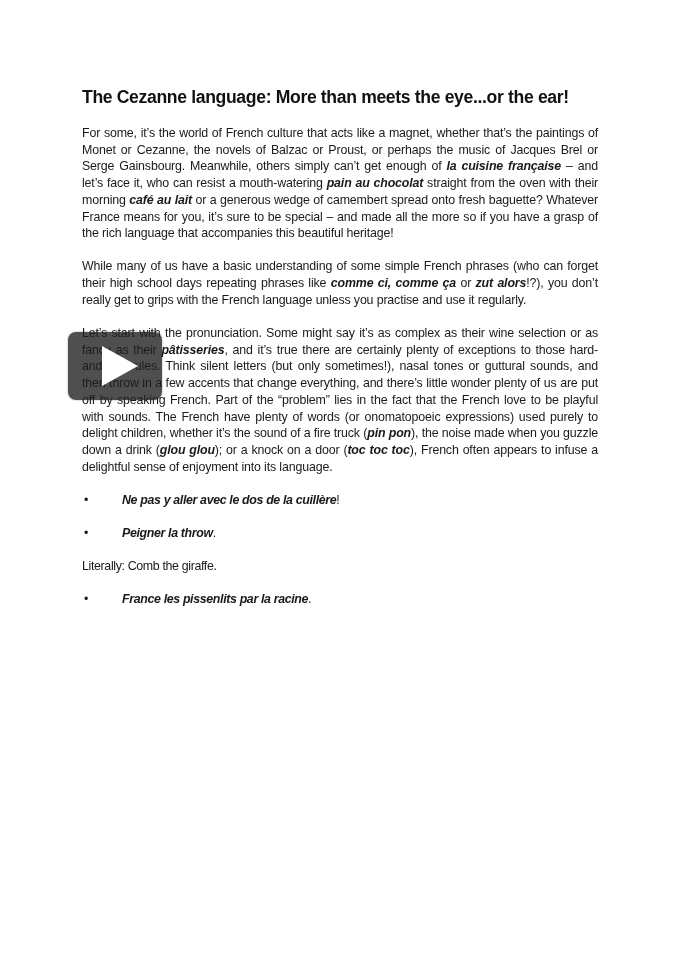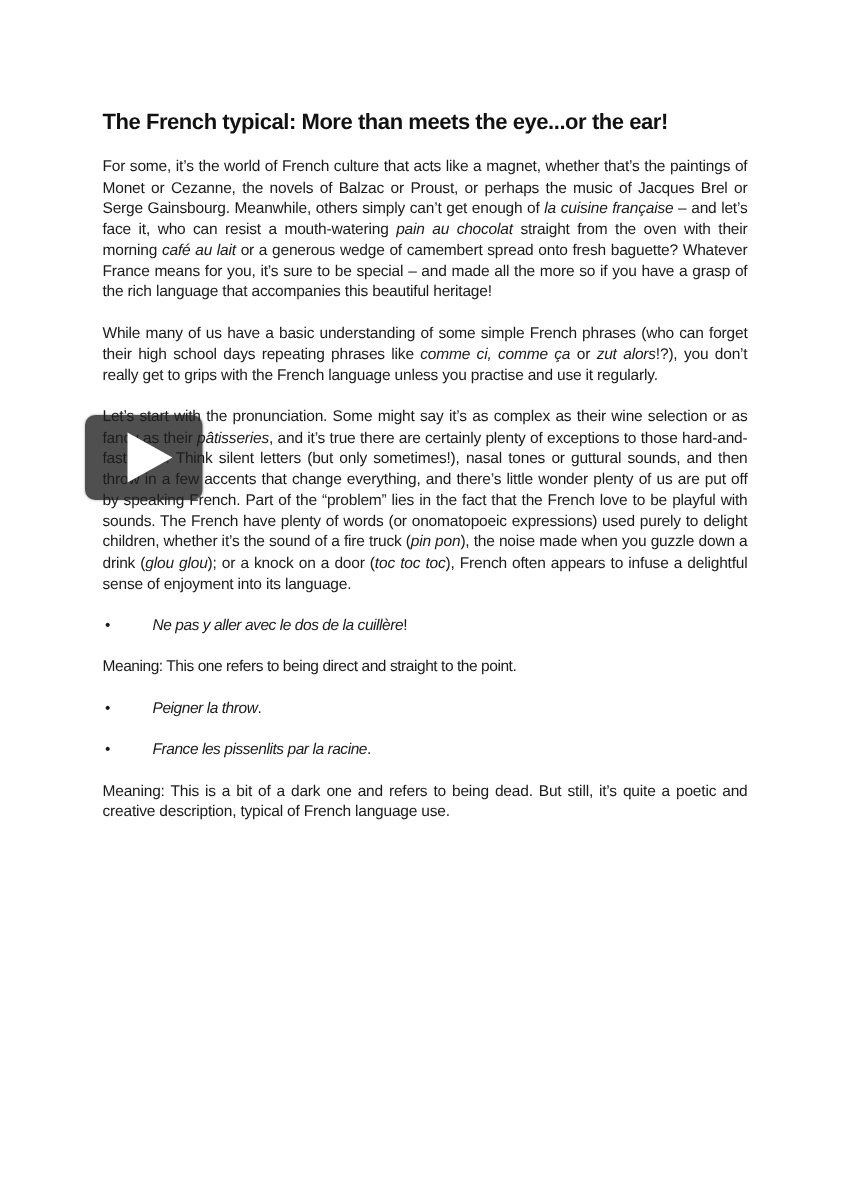--- a/index.html
+++ b/index.html
@@ -8,50 +8,49 @@
     position: absolute; left: 82px; top: 86px; width: 516px;
     font-family: "Liberation Sans", sans-serif;
     color: #1a1a1a; font-size: 12.4px; line-height: 16.7px;
   }
   .title {
     font-family: "Liberation Sans", sans-serif;
     font-weight: bold; font-size: 17.6px; line-height: 22px;
     color: #111; margin: 0 0 17px 0; letter-spacing: -0.35px; white-space: nowrap;
   }
   p { margin: 0 0 16.5px 0; text-align: justify; letter-spacing: -0.15px; }
-  i { font-style: italic; }
+  i { font-style: italic; font-weight: bold; }
   .bullet { position: relative; padding-left: 40px; margin: 0 0 16.5px 0; letter-spacing: -0.35px; }
   .bullet .dot { position: absolute; left: 2px; top: 0; }
   .line { margin: 0 0 16.5px 0; letter-spacing: -0.35px; }
   .play {
     position: absolute; left: 68px; top: 332px; width: 94px; height: 68px;
     background: rgba(30,30,30,0.78); border-radius: 8px;
     box-shadow: 0 0 2px rgba(0,0,0,0.4); cursor: pointer;
   }
   .play svg { position: absolute; left: 0; top: 0; }
 </style>
 </head>
 <body>
 
 <div class="page">
-  <div class="title">The French typical: More than meets the eye...or the ear!</div>
+  <div class="title">The Cezanne language: More than meets the eye...or the ear!</div>
 
   <p><span>For some, it’s the world of French culture that acts like a magnet, whether that’s the paintings of Monet or Cezanne, the novels of Balzac or Proust, or perhaps the music of Jacques Brel or Serge Gainsbourg. Meanwhile, others simply can’t get enough of </span><i>la cuisine française</i><span> – and let’s face it, who can resist a mouth-watering </span><i>pain au chocolat</i><span> straight from the oven with their morning </span><i>café au lait</i><span> or a generous wedge of camembert spread onto fresh baguette? Whatever France means for you, it’s sure to be special – and made all the more so if you have a grasp of the rich language that accompanies this beautiful heritage!</span></p>
 
   <p><span>While many of us have a basic understanding of some simple French phrases (who can forget their high school days repeating phrases like </span><i>comme ci, comme ça</i><span> or </span><i>zut alors</i><span>!?), you don’t really get to grips with the French language unless you practise and use it regularly.</span></p>
 
   <p><span>Let’s start with the pronunciation. Some might say it’s as complex as their wine selection or as fancy as their </span><i>pâtisseries</i><span>, and it’s true there are certainly plenty of exceptions to those hard-and-fast rules. Think silent letters (but only sometimes!), nasal tones or guttural sounds, and then throw in a few accents that change everything, and there’s little wonder plenty of us are put off by speaking French. Part of the “problem” lies in the fact that the French love to be playful with sounds. The French have plenty of words (or onomatopoeic expressions) used purely to delight children, whether it’s the sound of a fire truck (</span><i>pin pon</i><span>), the noise made when you guzzle down a drink (</span><i>glou glou</i><span>); or a knock on a door (</span><i>toc toc toc</i><span>), French often appears to infuse a delightful sense of enjoyment into its language.</span></p>
 
 
   <div class="bullet"><span class="dot">•</span><i>Ne pas y aller avec le dos de la cuillère</i><span>!</span></div>
-  <div class="line">Meaning: This one refers to being direct and straight to the point.</div>
 
   <div class="bullet"><span class="dot">•</span><i>Peigner la throw</i><span>.</span></div>
+  <div class="line">Literally: Comb the giraffe.</div>
 
   <div class="bullet"><span class="dot">•</span><i>France les pissenlits par la racine</i><span>.</span></div>
-  <p>Meaning: This is a bit of a dark one and refers to being dead. But still, it’s quite a poetic and creative description, typical of French language use.</p>
 </div>
 
 <div class="play">
   <svg width="94" height="68" viewBox="0 0 94 68">
     <polygon points="34,14 34,54 70,34" fill="#ffffff"></polygon>
   </svg>
 </div>
 
 </body></html>

